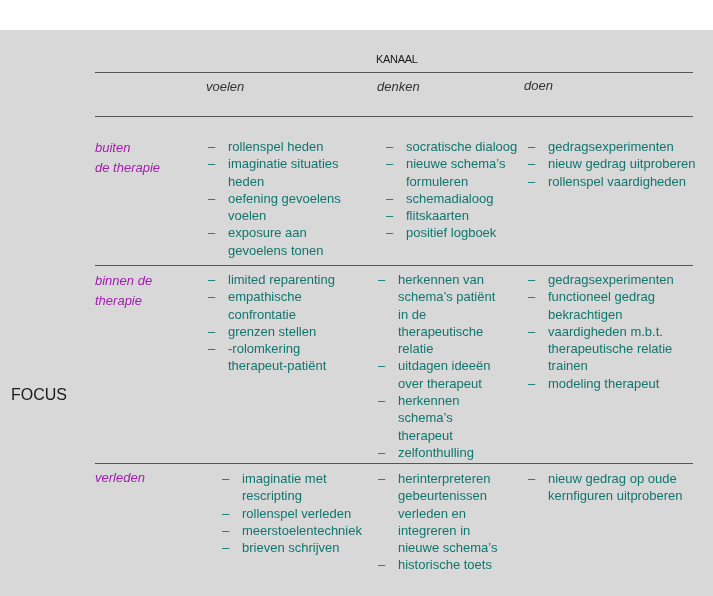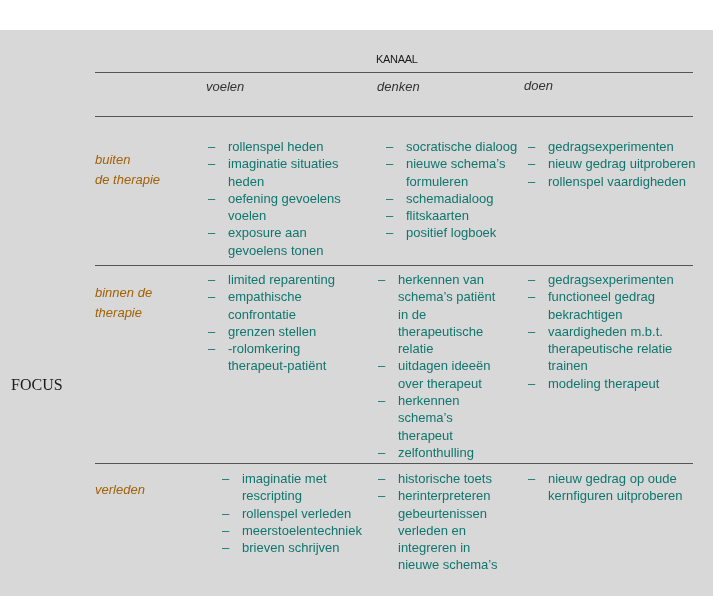--- a/index.html
+++ b/index.html
@@ -14,24 +14,24 @@
   }
   .kanaal {
     position: absolute; left: 376px; top: 53px; font-size: 11px; color: #1a1a1a;
     letter-spacing: -0.3px;
   }
   .hline { position: absolute; height: 1px; background: #555; }
   .colhead {
     position: absolute; top: 79px; font-size: 13px; font-style: italic; color: #333;
   }
   .focus {
-    position: absolute; left: 11px; top: 376px; font-size: 16px; color: #1a1a1a; font-family: Liberation Serif, serif;
+    position: absolute; left: 11px; top: 386px; font-size: 16px; color: #1a1a1a;
   }
   .rowlabel {
-    position: absolute; font-size: 13px; font-style: italic; color: #a16207; line-height: 20px; margin-top: 12px;
+    position: absolute; font-size: 13px; font-style: italic; color: #a21caf; line-height: 20px;
   }
   .cell { position: absolute; font-size: 13px; color: #0f766e; line-height: 17.3px; }
   .cell ul { list-style: none; margin: 0; padding: 0; }
   .cell li { position: relative; padding-left: 20px; }
   .cell li::before { content: "–"; position: absolute; left: 0; top: 0; }
 </style>
 </head>
 <body>
 
 <div class="panel"></div>
@@ -112,21 +112,21 @@
 <div class="cell" style="left:222px; top:470px; width:165px;">
   <ul>
     <li>imaginatie met rescripting</li>
     <li>rollenspel verleden</li>
     <li>meerstoelentechniek</li>
     <li>brieven schrijven</li>
   </ul>
 </div>
 <div class="cell" style="left:378px; top:470px; width:135px;">
   <ul>
+    <li>herinterpreteren gebeurtenissen verleden en integreren in nieuwe schema’s</li>
     <li>historische toets</li>
-    <li>herinterpreteren gebeurtenissen verleden en integreren in nieuwe schema’s</li>
   </ul>
 </div>
 <div class="cell" style="left:528px; top:470px; width:180px;">
   <ul>
     <li>nieuw gedrag op oude kernfiguren uitproberen</li>
   </ul>
 </div>
 
 </body></html>

